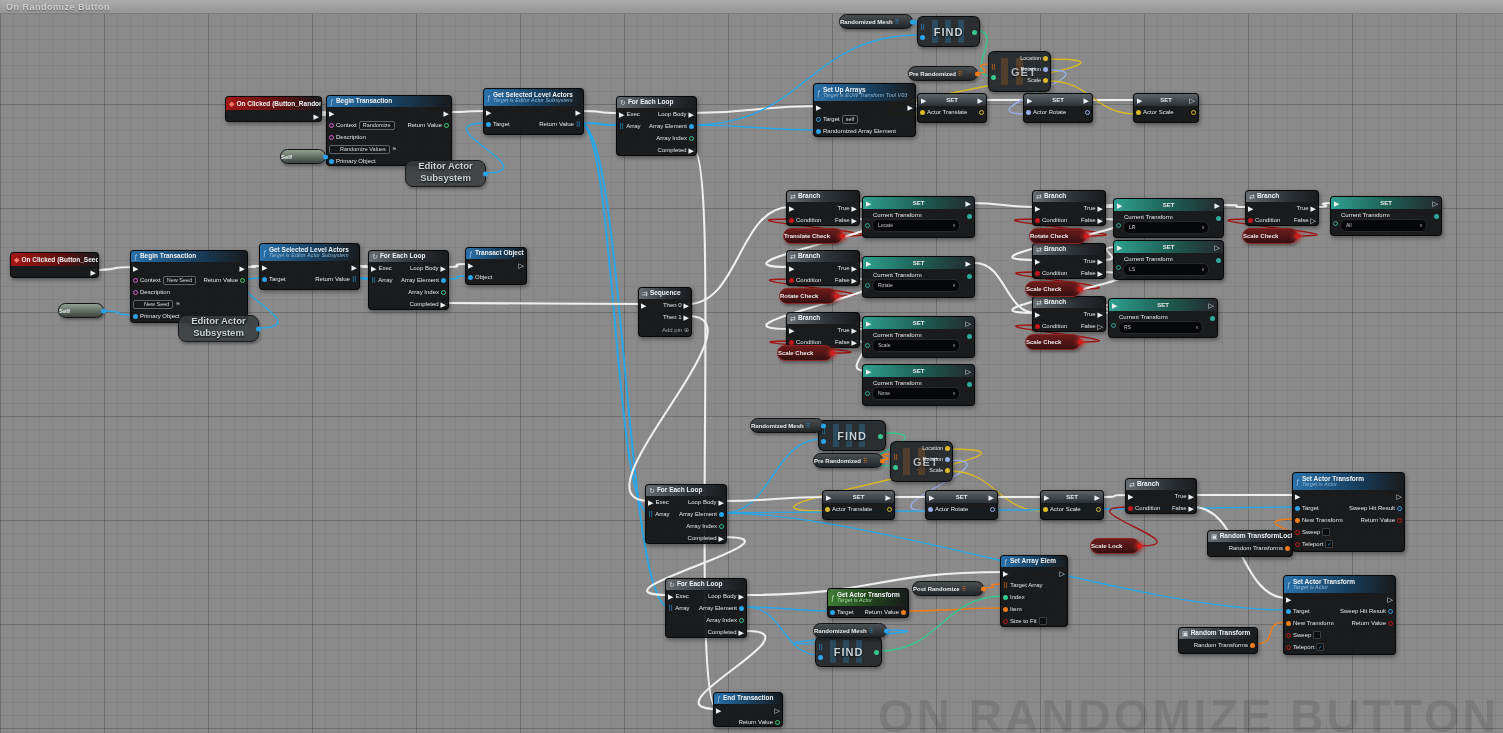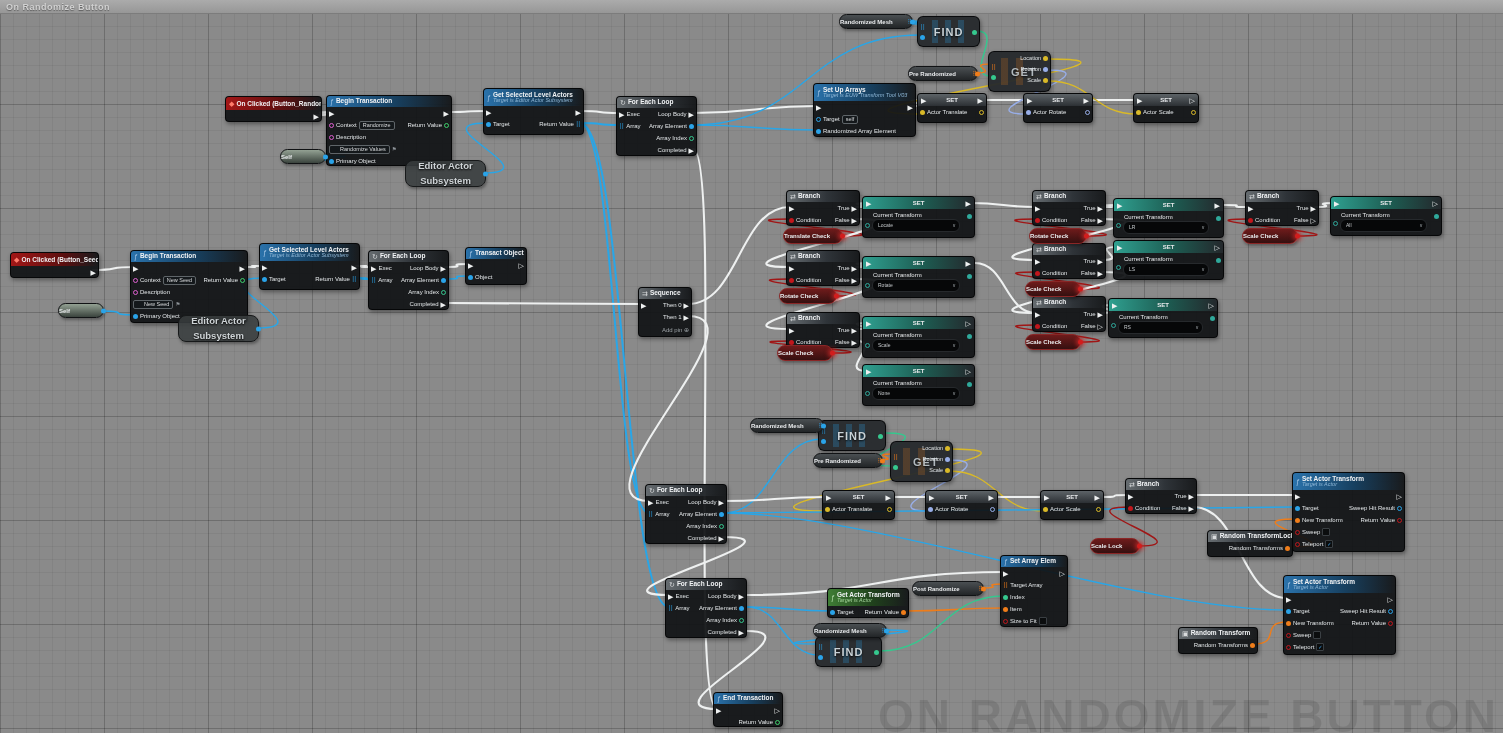--- a/index.html
+++ b/index.html
@@ -68,21 +68,21 @@
     background:repeating-linear-gradient(90deg,rgba(220,120,30,0.22) 0 7px,transparent 7px 15px);}
   .bigtxt{position:absolute;left:0;right:0;top:50%;transform:translateY(-50%);text-align:center;
     font-size:11px;font-weight:bold;letter-spacing:1px;color:#c9d2d7;text-shadow:0 1px 2px #000;}
   .getn .bigtxt{text-align:left;left:22px;}
   .lpins{position:absolute;left:2px;top:0;bottom:0;display:flex;flex-direction:column;
     justify-content:center;gap:4px;}
   .gout{position:absolute;right:2px;display:flex;align-items:center;gap:2px;}
   .gout .plbl{font-size:5.5px;}
   
   .cap,.capchk,.capbig{position:absolute;z-index:11;border-radius:8px;display:flex;align-items:center;
-    justify-content:space-between;gap:2px;box-sizing:border-box;box-shadow:1px 2px 3px rgba(0,0,0,0.35);}
+    justify-content:flex-start;gap:2px;box-sizing:border-box;box-shadow:1px 2px 3px rgba(0,0,0,0.35);}
   .cap{background:linear-gradient(#4a4f52,#222527);border:1px solid #101214;}
   .cap.self{background:linear-gradient(#93a193,#3a433d);}
   .captxt{font-size:6px;font-weight:bold;color:#e8eaec;white-space:nowrap;}
   .capico{font-size:6px;line-height:1;}
   .cappin{position:absolute;right:-3px;top:50%;transform:translateY(-50%);
     width:5px;height:5px;border-radius:50%;}
   .capchk{background:linear-gradient(#6e1b1b,#351010);border:1px solid #8a2626;}
   .capchk .cappin{background:#d21d1d;box-shadow:0 0 4px 2px rgba(210,40,40,0.75);}
   .capbig{background:rgba(56,60,62,0.88);border:1px solid #17191a;flex-direction:column;line-height:1.05;}
   .capbig .captxt{font-size:9.5px;color:#ced3d6;text-shadow:0 1px 2px #000;}

